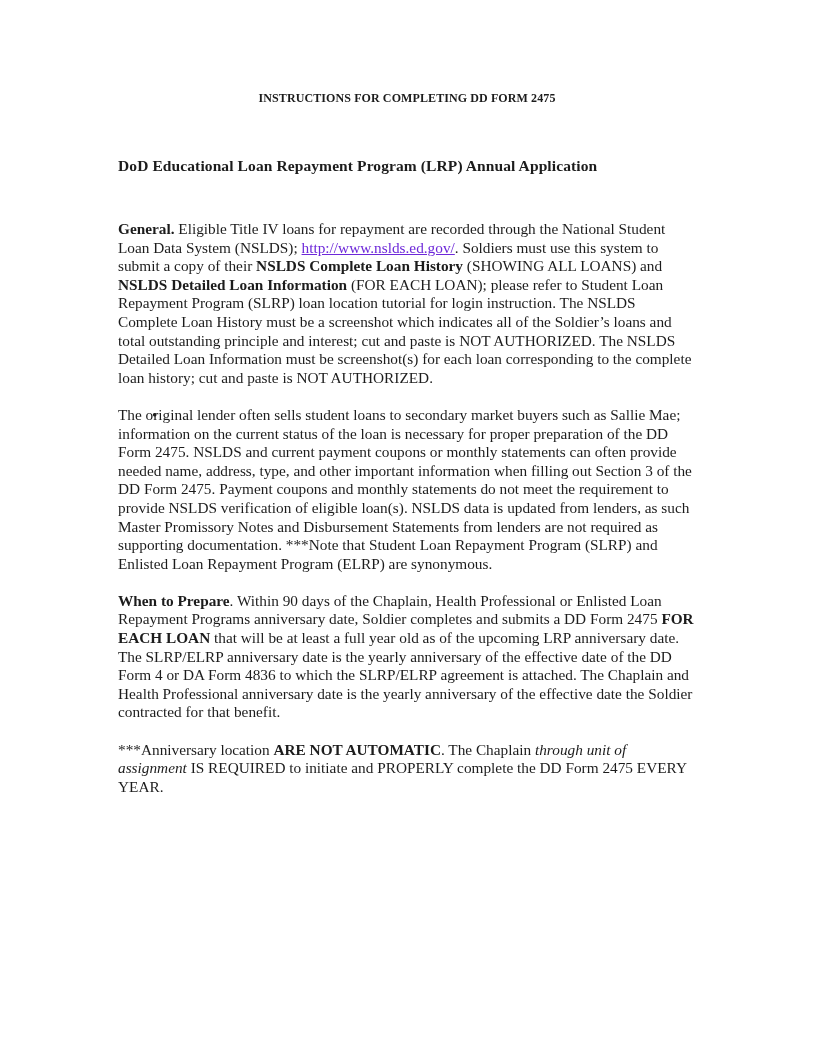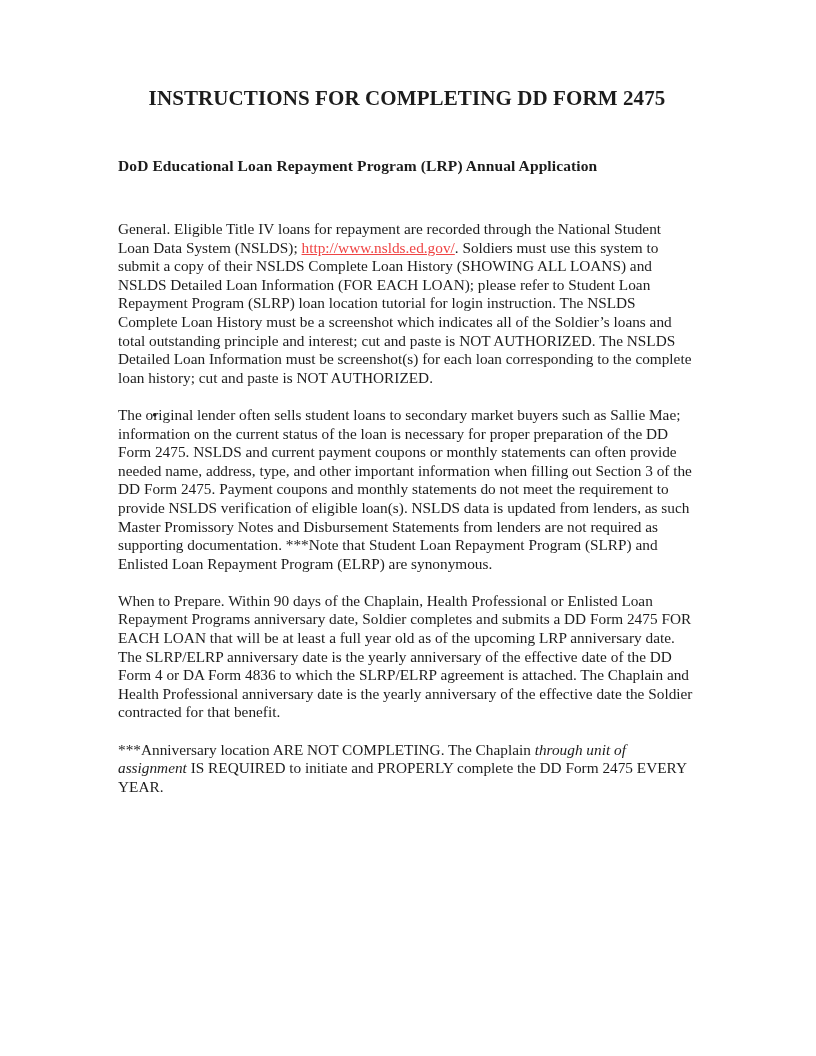--- a/index.html
+++ b/index.html
@@ -20,21 +20,21 @@
     overflow: hidden;
     box-sizing: border-box;
   }
   .content {
     position: absolute;
     left: 118px;
     top: 88px;
     width: 578px;
   }
   .doc-title {
-    font-size: 21px;
+    font-size: 12px;
     font-weight: bold;
     text-align: center;
     letter-spacing: 0.1px;
     margin: 0 0 0 0;
     line-height: 20px;
   }
   .doc-subtitle {
     font-size: 15.5px;
     font-weight: bold;
     text-align: left;
@@ -68,27 +68,27 @@
   .bullet-item .dot {
     position: absolute;
     left: 0;
     top: 0;
     width: 18px;
     text-align: left;
     font-size: 15.3px;
     line-height: 18.6px;
   }
   b, .b {
-    font-weight: normal;
+    font-weight: bold;
   }
   i, .i {
     font-style: italic;
   }
   a.doclink {
-    color: #ef4444;
+    color: #6d28d9;
     text-decoration: underline;
   }
 </style>
 </head>
 <body>
 
 <div class="page">
   <div class="content">
 
     <h1 class="doc-title">INSTRUCTIONS FOR COMPLETING DD FORM 2475</h1>
@@ -106,17 +106,17 @@
     </div>
 
 
     <p class="para gap">The original lender often sells student loans to secondary market buyers such as Sallie Mae; information on the current status of the loan is necessary for proper preparation of the DD Form 2475.  NSLDS and current payment coupons or monthly statements can often provide needed name, address, type, and other important information when filling out Section 3 of the DD Form 2475.  Payment coupons and monthly statements do not meet the requirement to provide NSLDS verification of eligible loan(s).  NSLDS data is updated from lenders, as such Master Promissory Notes and Disbursement Statements from lenders are not required as supporting documentation.  ***Note that Student Loan Repayment Program (SLRP) and Enlisted Loan Repayment Program (ELRP) are synonymous.</p>
 
     <p class="para gap">
       <b>When to Prepare</b><span>.  Within 90 days of the Chaplain, Health Professional or Enlisted Loan Repayment Programs anniversary date, Soldier completes and submits a DD Form 2475 </span><b>FOR EACH LOAN</b><span> that will be at least a full year old as of the upcoming LRP anniversary date.  The SLRP/ELRP anniversary date is the yearly anniversary of the effective date of the DD Form 4 or DA Form 4836 to which the SLRP/ELRP agreement is attached.  The Chaplain and Health Professional anniversary date is the yearly anniversary of the effective date the Soldier contracted for that benefit.</span>
     </p>
 
     <p class="para gap">
-      <span>***Anniversary location </span><b>ARE NOT COMPLETING</b><span>.  The Chaplain </span><i>through unit of assignment</i><span> IS REQUIRED to initiate and PROPERLY complete the DD Form 2475 EVERY YEAR.</span>
+      <span>***Anniversary location </span><b>ARE NOT AUTOMATIC</b><span>.  The Chaplain </span><i>through unit of assignment</i><span> IS REQUIRED to initiate and PROPERLY complete the DD Form 2475 EVERY YEAR.</span>
     </p>
 
   </div>
 </div>
 
 </body></html>

